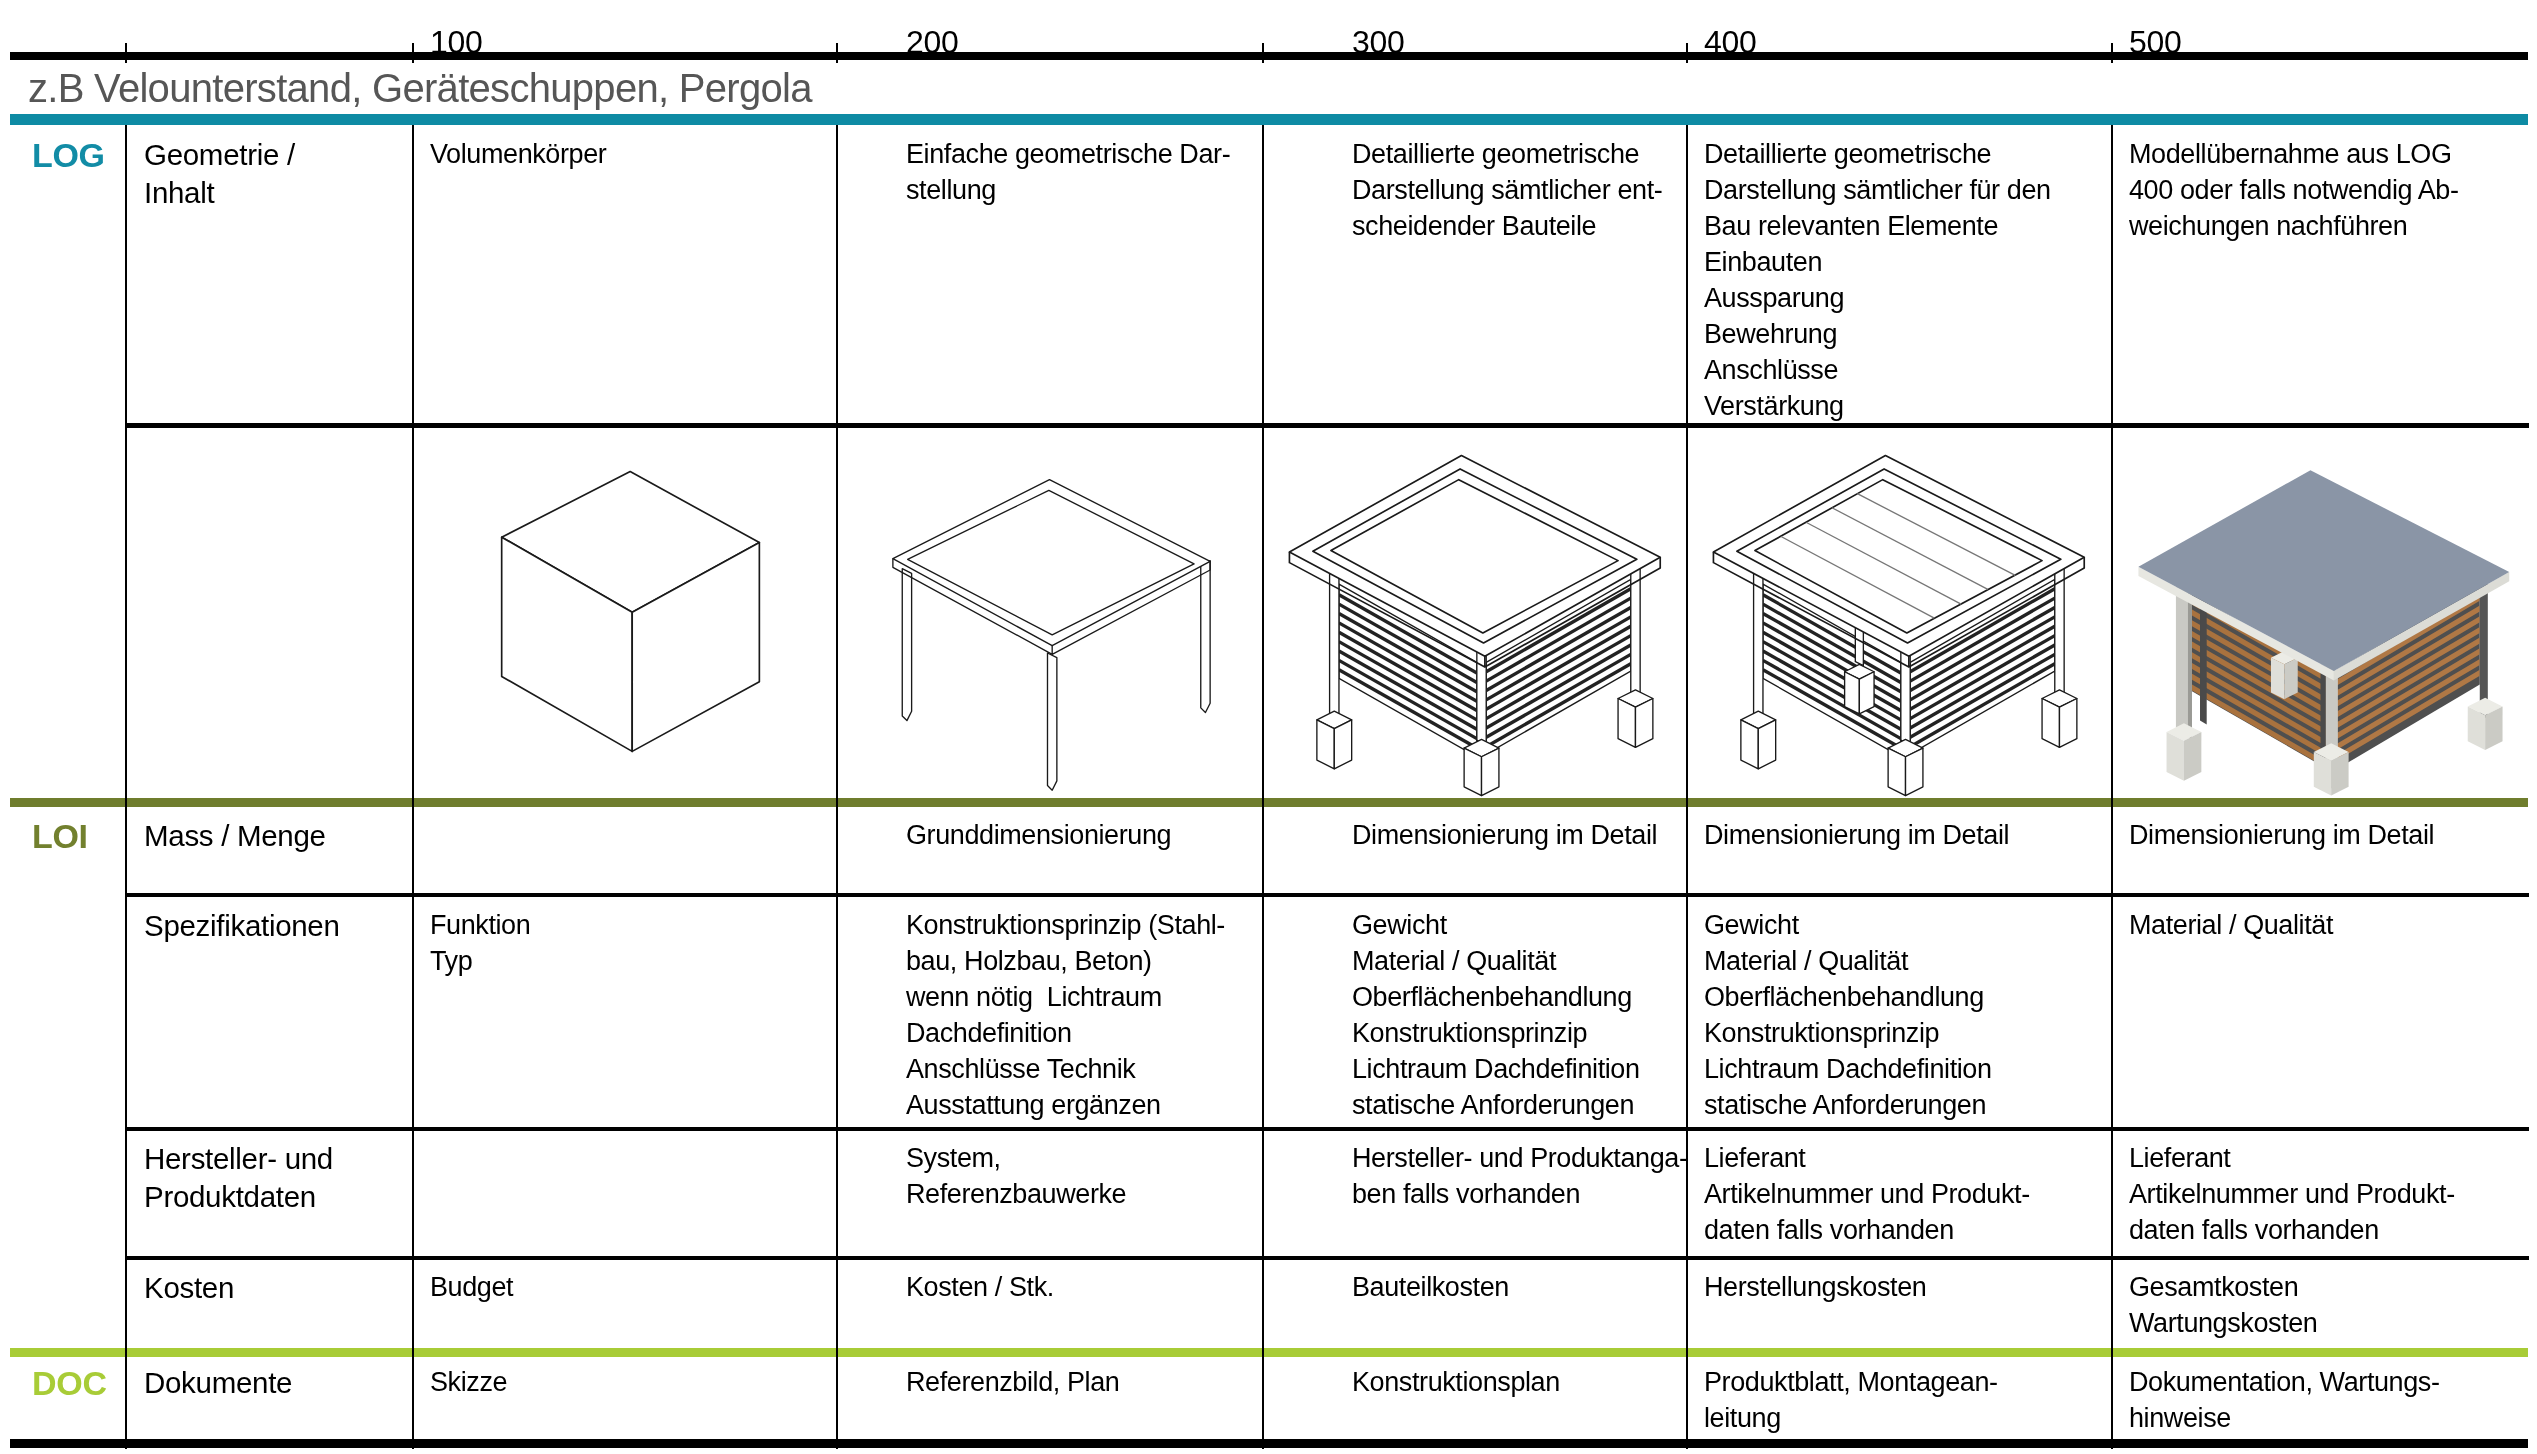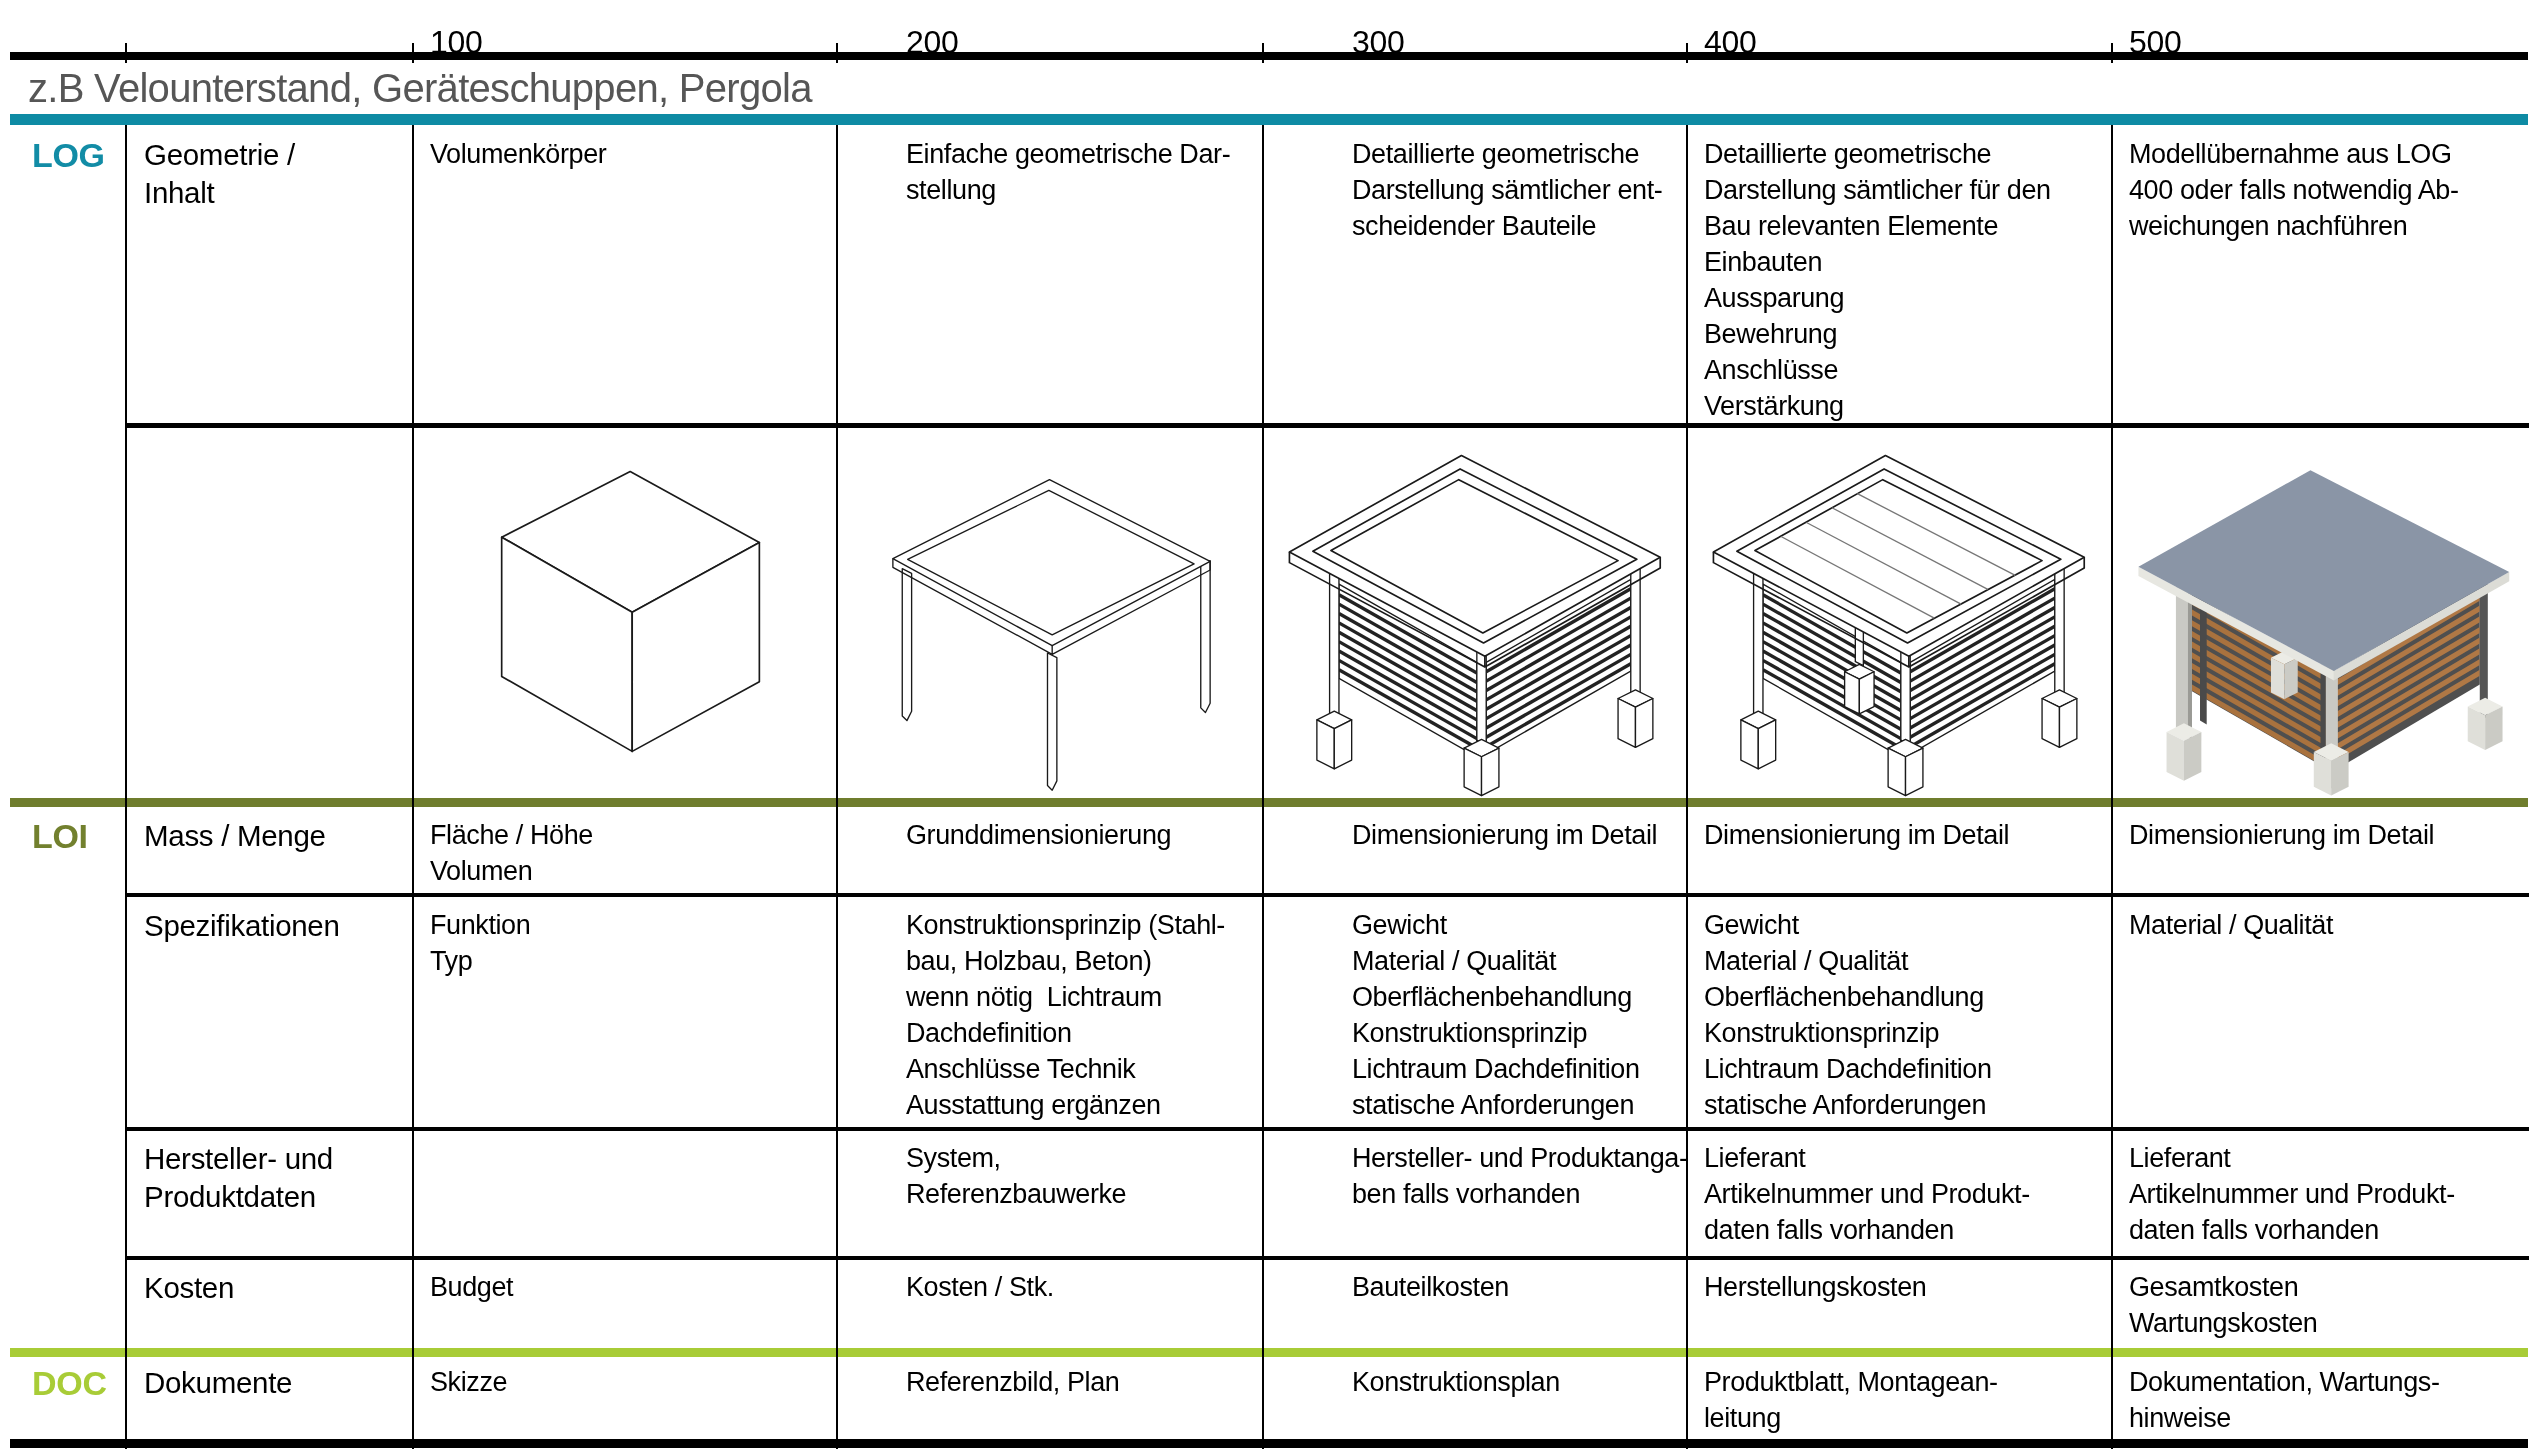--- a/index.html
+++ b/index.html
@@ -288,22 +288,20 @@
         <polygon points="530,413 556,426 556,478 530,465" fill="#DFDFD9"></polygon>
         <polygon points="556,426 582,413 582,465 556,478" fill="#CBCBC5"></polygon>
       </g>
 
       <polygon points="38,204 330,360 330,374 38,218" fill="#E7E7E1"></polygon>
       <polygon points="330,360 592,212 592,226 330,374" fill="#DCDCD6"></polygon>
       <polygon points="295,60 592,212 330,360 38,204" fill="#8A95A6"></polygon>
     </svg>
   </div>
 
-  <div class="cell r-mass c100">Fläche / Höhe
-Volumen</div>
   <div class="cell r-mass c200">Grunddimensionierung</div>
   <div class="cell r-mass c300">Dimensionierung im Detail</div>
   <div class="cell r-mass c400">Dimensionierung im Detail</div>
   <div class="cell r-mass c500">Dimensionierung im Detail</div>
 
   <div class="cell r-spez c100">Funktion
 Typ</div>
   <div class="cell r-spez c200">Konstruktionsprinzip (Stahl-
 bau, Holzbau, Beton)
 wenn nötig  Lichtraum

